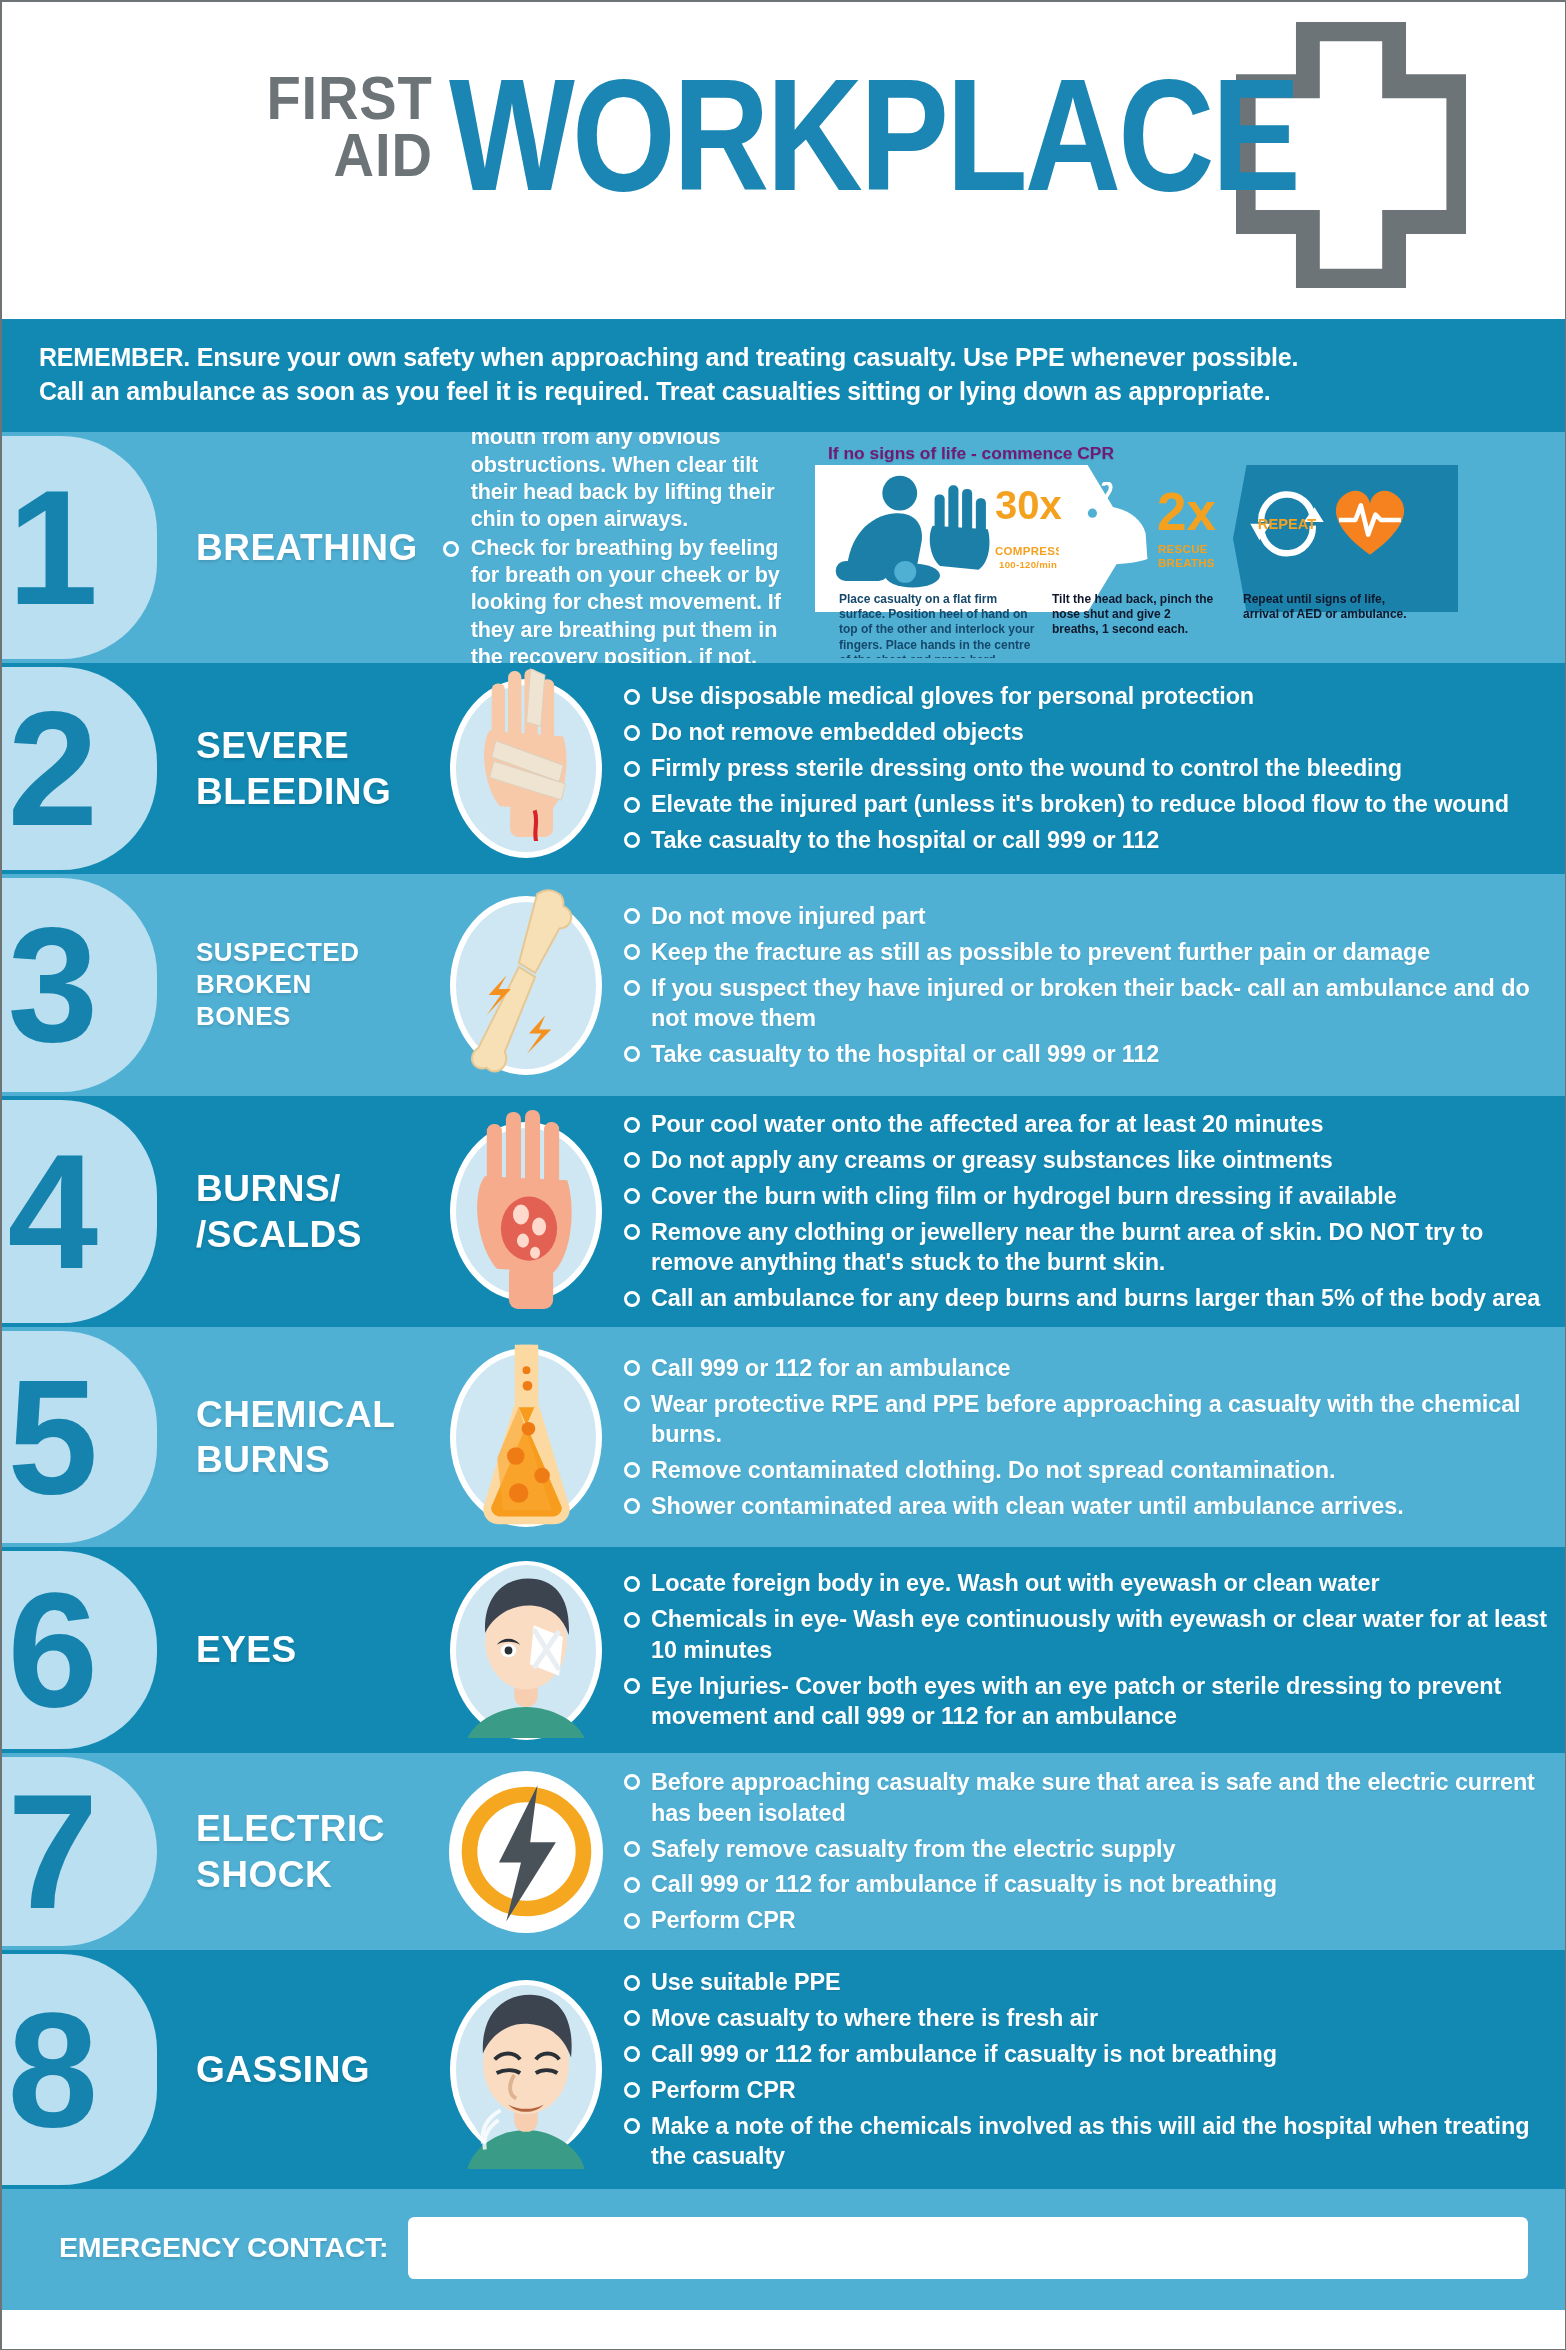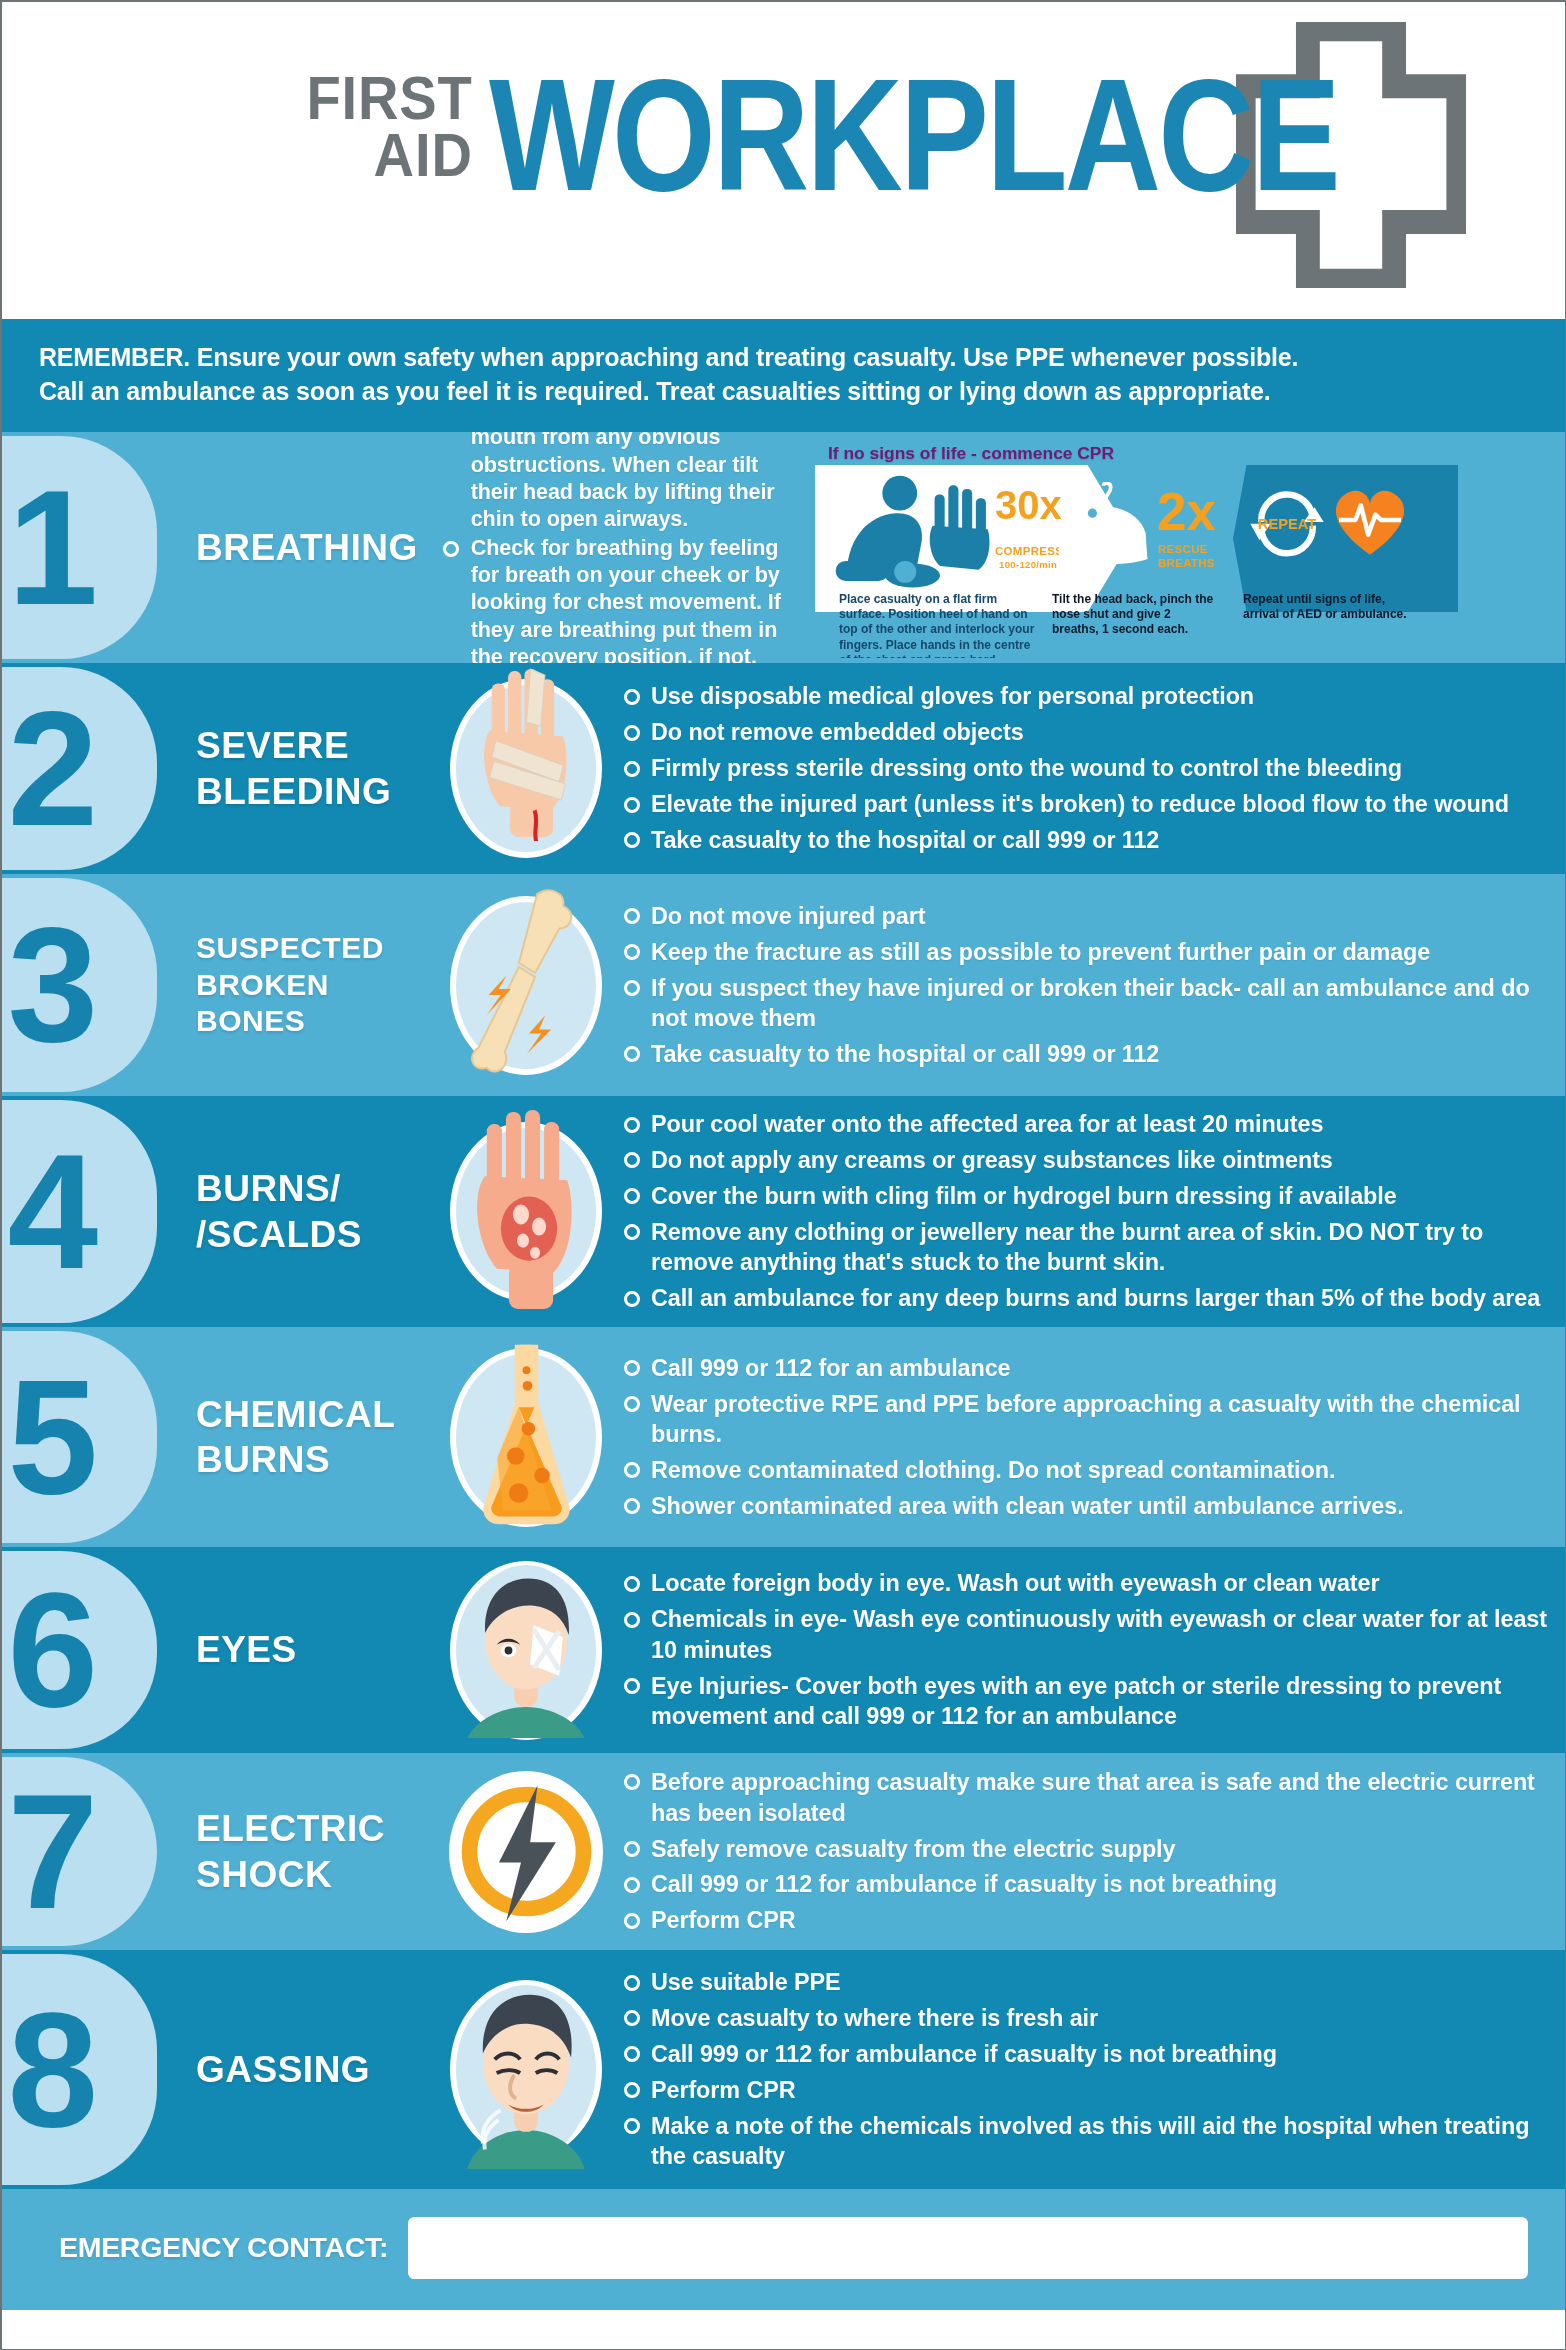--- a/index.html
+++ b/index.html
@@ -14,21 +14,20 @@
     background:#ffffff;
     border:2.8px solid #6e7376;
     box-sizing:border-box;
     overflow:hidden;
   }
 
   
   .header{
     position:relative;height:317px;background:#ffffff;
     overflow:hidden;
-    margin-left:40px;
   }
   .cross-mark{
     position:absolute;right:99px;top:20px;width:230px;height:266px;
   }
   .title-wrap{
     position:absolute;left:250px;top:55px;
     display:flex;align-items:flex-start;gap:16.5px;
   }
   .fa-stack{
     display:flex;flex-direction:column;align-items:flex-end;
@@ -84,21 +83,21 @@
   
   .titlecell{
     flex:0 0 262px;display:flex;align-items:center;
     padding-left:24px;box-sizing:border-box;
   }
   .sec-title{
     color:#ffffff;font-weight:bold;font-size:37px;line-height:1.22;
     letter-spacing:0.5px;
     text-shadow:0 1.8px 2.8px rgba(0,0,0,0.13);
   }
-  .sec-title.small{font-size:30px;}
+  .sec-title.small{font-size:26px;}
 
   
   .iconcell{
     flex:0 0 184px;display:flex;align-items:center;justify-content:center;
     position:relative;
   }
   .icon-disc{
     width:140px;height:167px;border-radius:50%;
     background:#cfe7f3;border:6.4px solid #ffffff;
     display:flex;align-items:center;justify-content:center;

